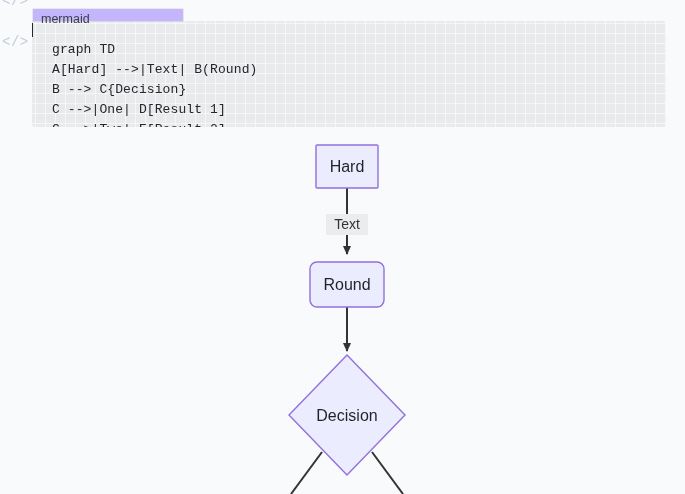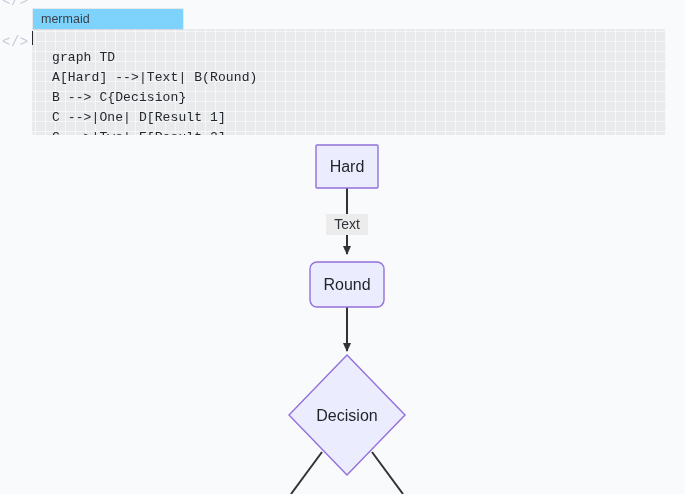--- a/index.html
+++ b/index.html
@@ -35,23 +35,23 @@
   
   #mermaid-widget {
     position: absolute;
     left: 32px;
     top: 8px;
     width: 634px;
   }
 
   #language-tag {
     width: 152px;
-    height: 22px;
+    height: 14px;
     box-sizing: border-box;
-    background: #7dd3fc;
+    background: #c4b5fd;
     border: 1px solid #e6e8ec;
     border-bottom: 1px solid #d7dae0;
     border-radius: 2px 2px 0 0;
     font-family: "Liberation Sans", sans-serif;
     font-size: 12.5px;
     line-height: 20px;
     color: #3a3f46;
     padding: 0 0 0 8px;
     position: relative;
     z-index: 3;

